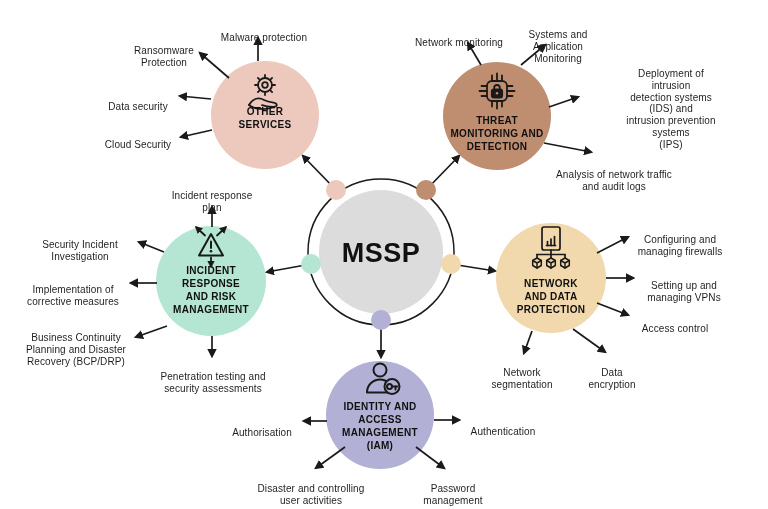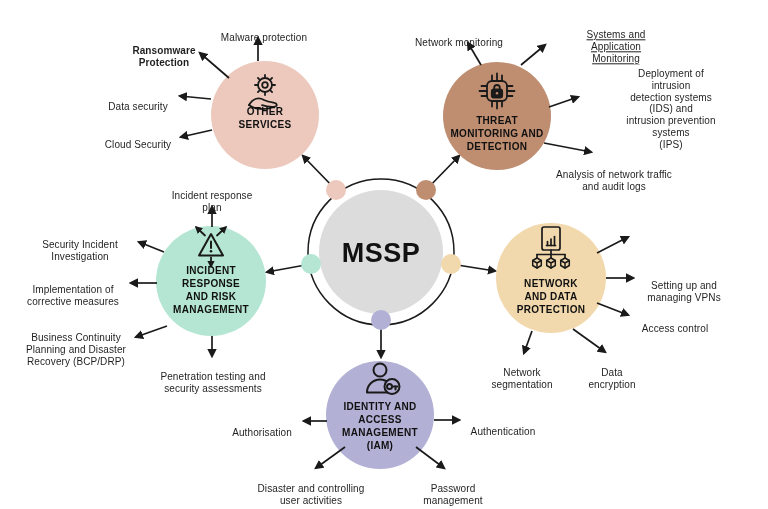--- a/index.html
+++ b/index.html
@@ -166,27 +166,27 @@
 MANAGEMENT</div>
 <div class="label node-title" style="left:551px; top:296px;">NETWORK
 AND DATA
 PROTECTION</div>
 <div class="label node-title" style="left:380px; top:426px;">IDENTITY AND
 ACCESS
 MANAGEMENT
 (IAM)</div>
 
 <div class="label item-label" style="left:264px; top:26px;">Malware protection</div>
-<div class="label item-label" style="left:164px; top:45px;font-weight:bold;">Ransomware
+<div class="label item-label" style="left:164px; top:45px;">Ransomware
 Protection</div>
 <div class="label item-label" style="left:138px; top:95px;">Data security</div>
 <div class="label item-label" style="left:138px; top:133px;">Cloud Security</div>
 
 <div class="label item-label" style="left:459px; top:31px;">Network monitoring</div>
-<div class="label item-label" style="left:616px; top:35px;text-decoration:underline;">Systems and
+<div class="label item-label" style="left:558px; top:35px;">Systems and
 Application
 Monitoring</div>
 <div class="label item-label" style="left:671px; top:97px;">Deployment of intrusion
 detection systems (IDS) and
 intrusion prevention systems
 (IPS)</div>
 <div class="label item-label" style="left:614px; top:169px;">Analysis of network traffic
 and audit logs</div>
 
 <div class="label item-label" style="left:212px; top:190px;">Incident response
@@ -194,20 +194,22 @@
 <div class="label item-label" style="left:80px;  top:239px;">Security Incident
 Investigation</div>
 <div class="label item-label" style="left:76px;  top:338px;">Business Continuity
 Planning and Disaster
 Recovery (BCP/DRP)</div>
 <div class="label item-label" style="left:73px;  top:284px;">Implementation of
 corrective measures</div>
 <div class="label item-label" style="left:213px; top:371px;">Penetration testing and
 security assessments</div>
 
+<div class="label item-label" style="left:680px; top:234px;">Configuring and
+managing firewalls</div>
 <div class="label item-label" style="left:684px; top:280px;">Setting up and
 managing VPNs</div>
 <div class="label item-label" style="left:675px; top:317px;">Access control</div>
 <div class="label item-label" style="left:522px; top:367px;">Network
 segmentation</div>
 <div class="label item-label" style="left:612px; top:367px;">Data
 encryption</div>
 
 <div class="label item-label" style="left:262px; top:421px;">Authorisation</div>
 <div class="label item-label" style="left:503px; top:420px;">Authentication</div>

